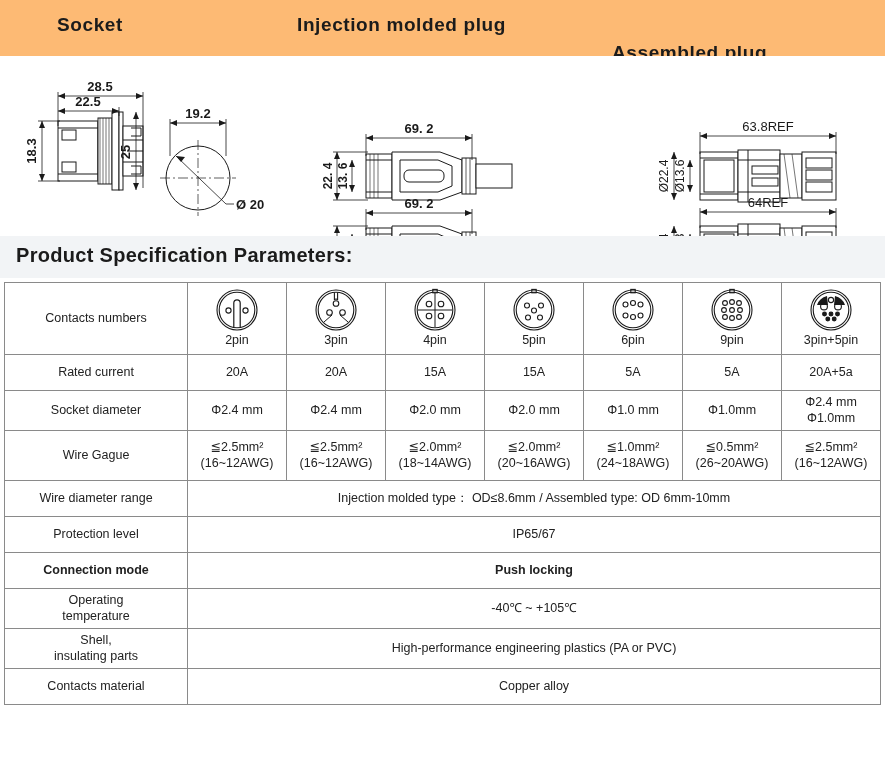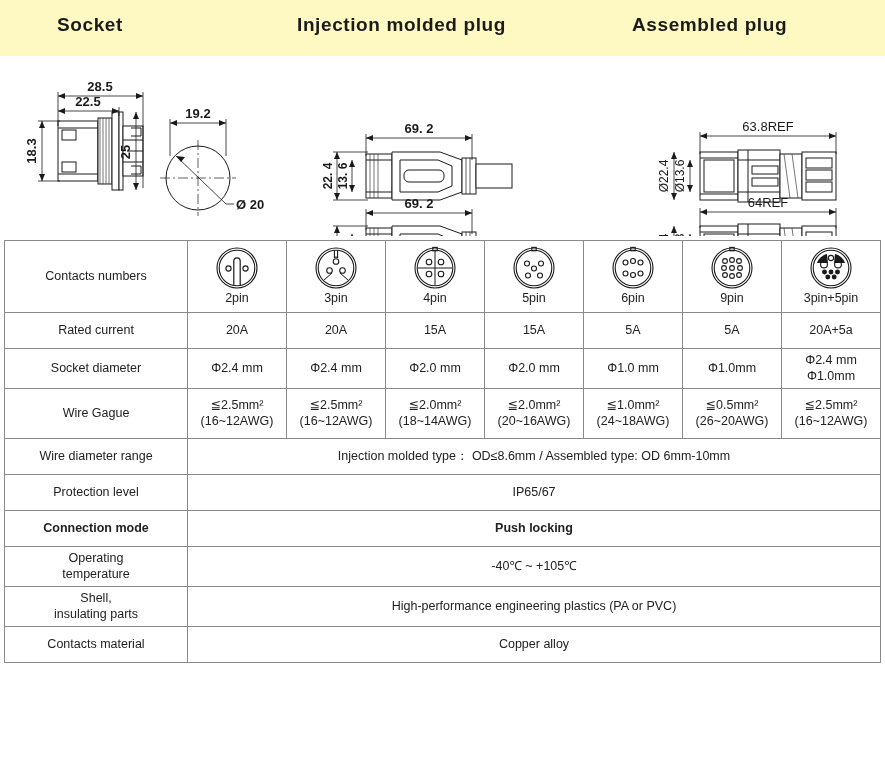--- a/index.html
+++ b/index.html
@@ -19,34 +19,34 @@
     width: 885px;
     height: 775px;
     background: #ffffff;
   }
 
   
   .top-band {
     position: relative;
     width: 885px;
     height: 56px;
-    background: #fef9c3;
+    background: #fdba74;
   }
   .top-band .heading {
     position: absolute;
     top: 14px;
     font-size: 19px;
     font-weight: bold;
     letter-spacing: 0.6px;
     color: #1b1b1b;
     white-space: nowrap;
   }
   .heading-socket  { left: 57px; }
   .heading-inj     { left: 297px; }
-  .heading-asm     { left: 632px; }
+  .heading-asm     { left: 612px; margin-top: 28px; }
 
   
   .drawings {
     position: relative;
     width: 885px;
     height: 180px;
     background: #ffffff;
   }
   .drawings svg { position: absolute; top: 0; left: 0; }
 
@@ -383,20 +383,23 @@
           <path d="M674 218 l-3 -7 l6 0 z" fill="#1a1a1a" stroke="none"></path>
           <line x1="690" y1="178" x2="690" y2="210"></line>
           <path d="M690 178 l-3 7 l6 0 z" fill="#1a1a1a" stroke="none"></path>
           <path d="M690 210 l-3 -7 l6 0 z" fill="#1a1a1a" stroke="none"></path>
         </g>
 
       </g>
     </svg>
   </div>
 
+  <div class="spec-band">
+    <div class="spec-title">Product Specification Parameters:</div>
+  </div>
 
   <div class="tbl-wrap">
     <table class="spec">
       <tbody id="spec-body">
           <tr style="height: 72px;">
             <td class="rowlabel">
               <span class="lbl">Contacts numbers</span>
             </td>
             <td class="pin-cell">
               <svg width="44" height="44" viewBox="0 0 44 44" class="pin-art">

